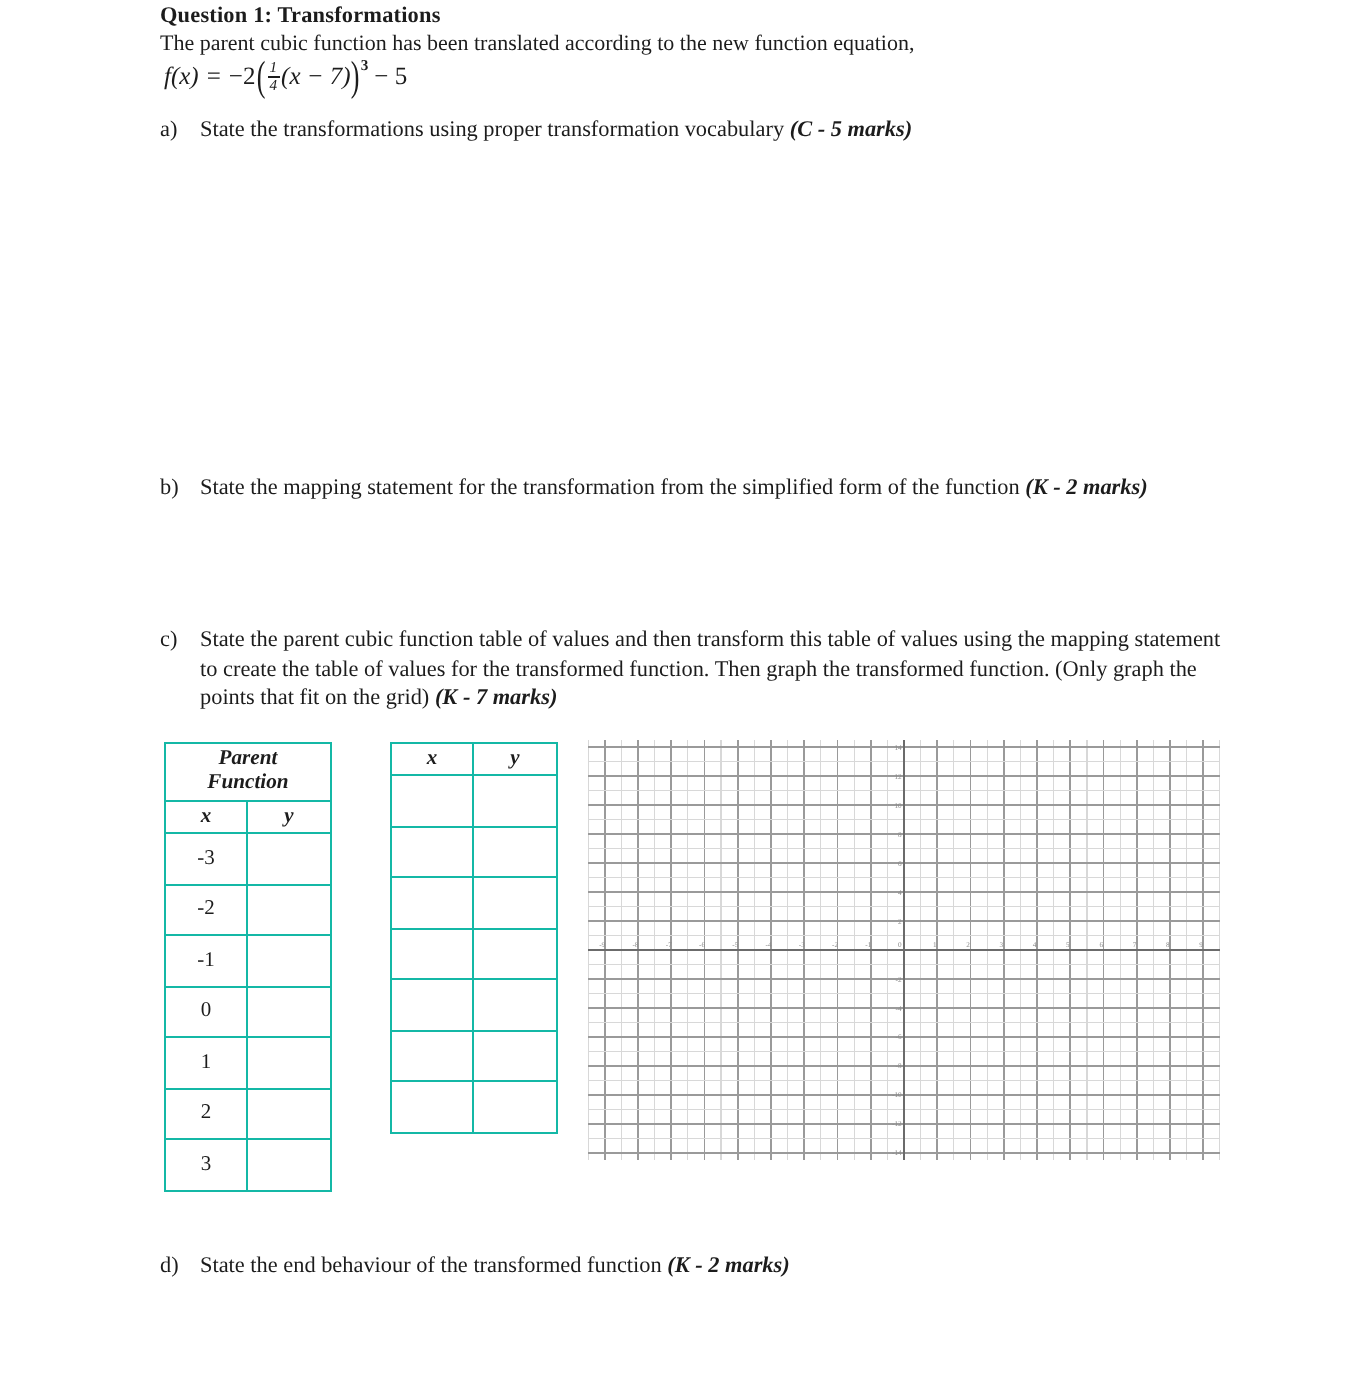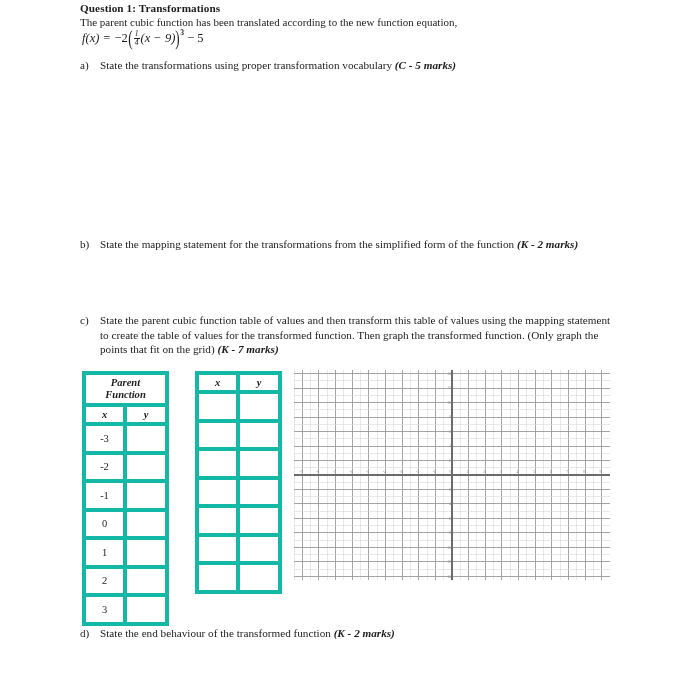--- a/index.html
+++ b/index.html
@@ -105,21 +105,21 @@
   #item-d { left: 80px; top: 626px; width: 540px; }
 
   
   .vtable {
     position: absolute;
     border-collapse: collapse;
     font-size: 10.5px;
     table-layout: fixed;
   }
   .vtable td, .vtable th {
-    border: 4px solid #14b8a6;
+    border: 1px solid #14b8a6;
     padding: 0;
     text-align: center;
     vertical-align: middle;
     font-weight: normal;
   }
   .vtable .thead-title {
     font-weight: bold;
     font-style: italic;
     font-size: 10.6px;
     height: 26px;
@@ -163,34 +163,34 @@
 
   <div class="equation">
     <span class="eq-italic">f(x)</span>
     <span style="margin:0 4px;">=</span>
     <span>−2</span>
     <span class="eq-paren-big">(</span>
     <span class="frac">
       <span class="num eq-italic">1</span>
       <span class="den eq-italic">4</span>
     </span>
-    <span class="eq-italic">(x − 9)</span>
+    <span class="eq-italic">(x − 7)</span>
     <span class="eq-paren-big">)</span>
     <span class="sup">3</span>
     <span style="margin-left:3px;">− 5</span>
   </div>
 
   <div class="item" id="item-a">
     <span class="marker">a)</span>
     <span class="body"><span>State the transformations using proper transformation vocabulary </span><span class="marks">(C - 5 marks)</span></span>
   </div>
 
   <div class="item" id="item-b">
     <span class="marker">b)</span>
-    <span class="body"><span>State the mapping statement for the transformations from the simplified form of the function </span><span class="marks">(K - 2 marks)</span></span>
+    <span class="body"><span>State the mapping statement for the transformation from the simplified form of the function </span><span class="marks">(K - 2 marks)</span></span>
   </div>
 
   <div class="item" id="item-c">
     <span class="marker">c)</span>
     <span class="body"><span>State the parent cubic function table of values and then transform this table of values using the mapping statement to create the table of values for the transformed function. Then graph the transformed function. (Only graph the points that fit on the grid) </span><span class="marks">(K - 7 marks)</span></span>
   </div>
 
   <table class="vtable" id="table-parent">
     <colgroup>
         <col class="c1">

